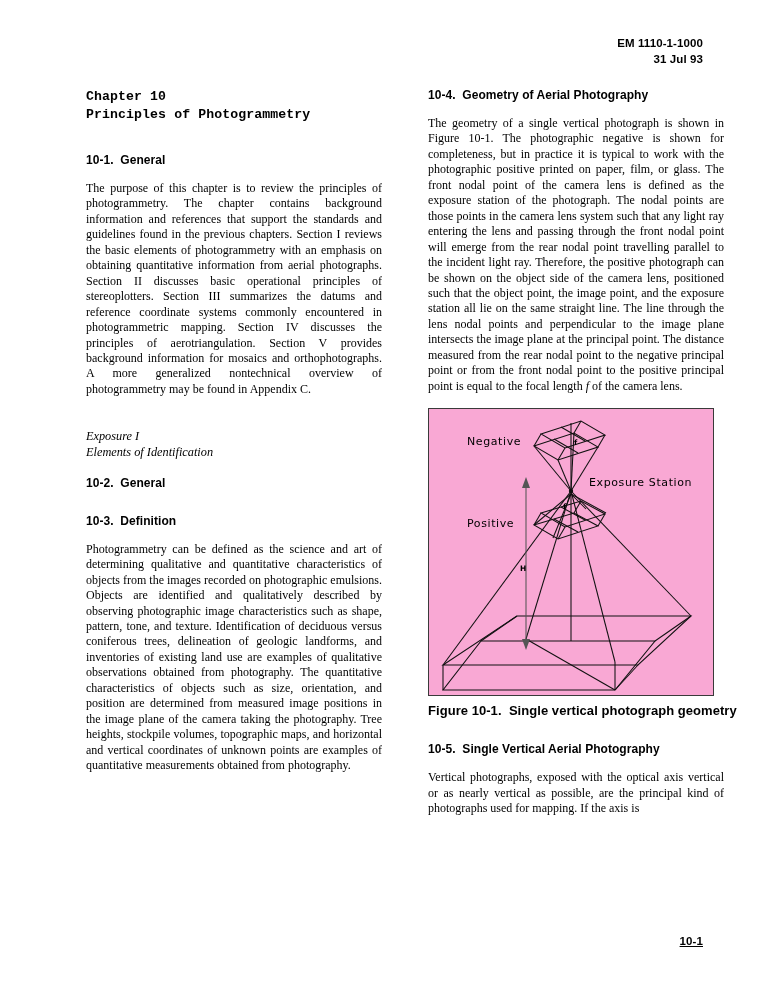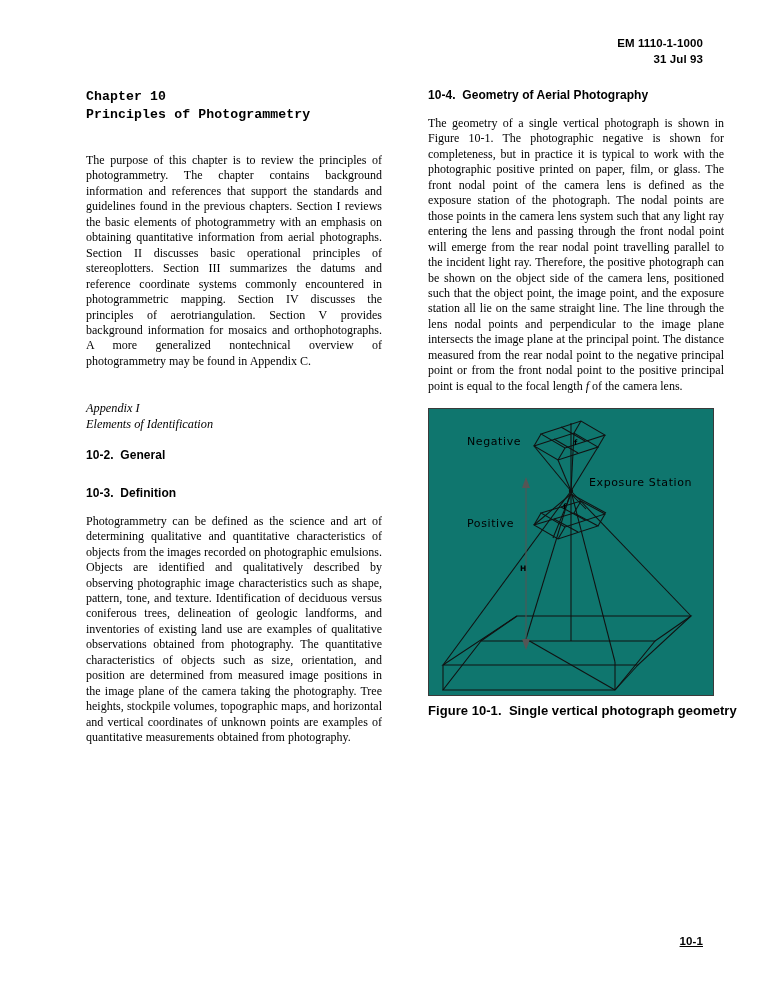--- a/index.html
+++ b/index.html
@@ -90,21 +90,21 @@
   i.math { font-style: italic; }
 
   
   .figure-box {
     position: relative;
     width: 286px;
     height: 288px;
     border: 1.2px solid #3a3a3a;
     box-sizing: border-box;
     margin: 4px 0 0 0;
-    background: #0f766e;
+    background: #f9a8d4;
   }
   .figure-box svg { display: block; }
 
   .fig-caption {
     font-family: "Liberation Sans", "DejaVu Sans", sans-serif;
     font-weight: bold;
     font-size: 13px;
     line-height: 14px;
     letter-spacing: 0.05px;
     margin: 8px 0 24px 0;
@@ -147,26 +147,27 @@
     <div>31 Jul 93</div>
   </div>
 
   <div class="col col-left">
 
     <div class="chapter-title">
       <span>Chapter 10</span>
       <span>Principles of Photogrammetry</span>
     </div>
 
+    <h2 class="sec-head">10-1.  General</h2>
     <p class="body">The purpose of this chapter is to review the principles of photogrammetry.  The chapter contains background information and references that support the standards and guidelines found in the previous chapters. Section I reviews the basic elements of photogrammetry with an emphasis on obtaining quantitative information from aerial photographs.  Section II discusses basic operational principles of stereoplotters.  Section III summarizes the datums and reference coordinate systems commonly encountered in photogrammetric mapping.  Section IV discusses the principles of aerotriangulation.  Section V provides background information for mosaics and orthophotographs.   A more generalized nontechnical overview of photogrammetry may be found in Appendix C.</p>
 
     <div class="spacer-18"></div>
 
     <div class="sec-label">
-      <span>Appendix I</span>
+      <span>Exposure I</span>
       <span>Elements of Identification</span>
     </div>
 
     <h2 class="sec-head">10-2.  General</h2>
 
     <div class="spacer-10"></div>
 
     <h2 class="sec-head">10-3.  Definition</h2>
     <p class="body">Photogrammetry can be defined as the science and art of determining qualitative and quantitative characteristics of objects from the images recorded on photographic emulsions.   Objects are identified and qualitatively described by observing photographic image characteristics such as shape, pattern, tone, and texture.  Identification of deciduous versus coniferous trees, delineation of geologic landforms, and inventories of existing land use are examples of qualitative observations obtained from photography.  The quantitative characteristics of objects such as size, orientation, and position are determined from measured image positions in the image plane of the camera taking the photography.  Tree heights, stockpile volumes, topographic maps, and horizontal and vertical coordinates of unknown points are examples of quantitative measurements obtained from photography.</p>
 
@@ -247,18 +248,20 @@
         <text class="dlabel" x="160" y="77">Exposure  Station</text>
         <text class="dlabel" x="38" y="118">Positive</text>
         <text class="dlabel-sm" x="145" y="36">f</text>
         <text class="dlabel-sm" x="134" y="100">f</text>
         <text class="dlabel-sm" x="91" y="162">H</text>
       </svg>
     </div>
 
     <div class="fig-caption">Figure 10-1.  Single vertical photograph geometry</div>
 
+    <h2 class="sec-head">10-5.  Single Vertical Aerial Photography</h2>
+    <p class="body">Vertical photographs, exposed with the optical axis vertical or as nearly vertical as possible, are the principal kind of photographs used for mapping.  If the axis is</p>
 
   </div>
 
   <div class="page-number">10-1</div>
 
 </div>
 
 </body></html>

